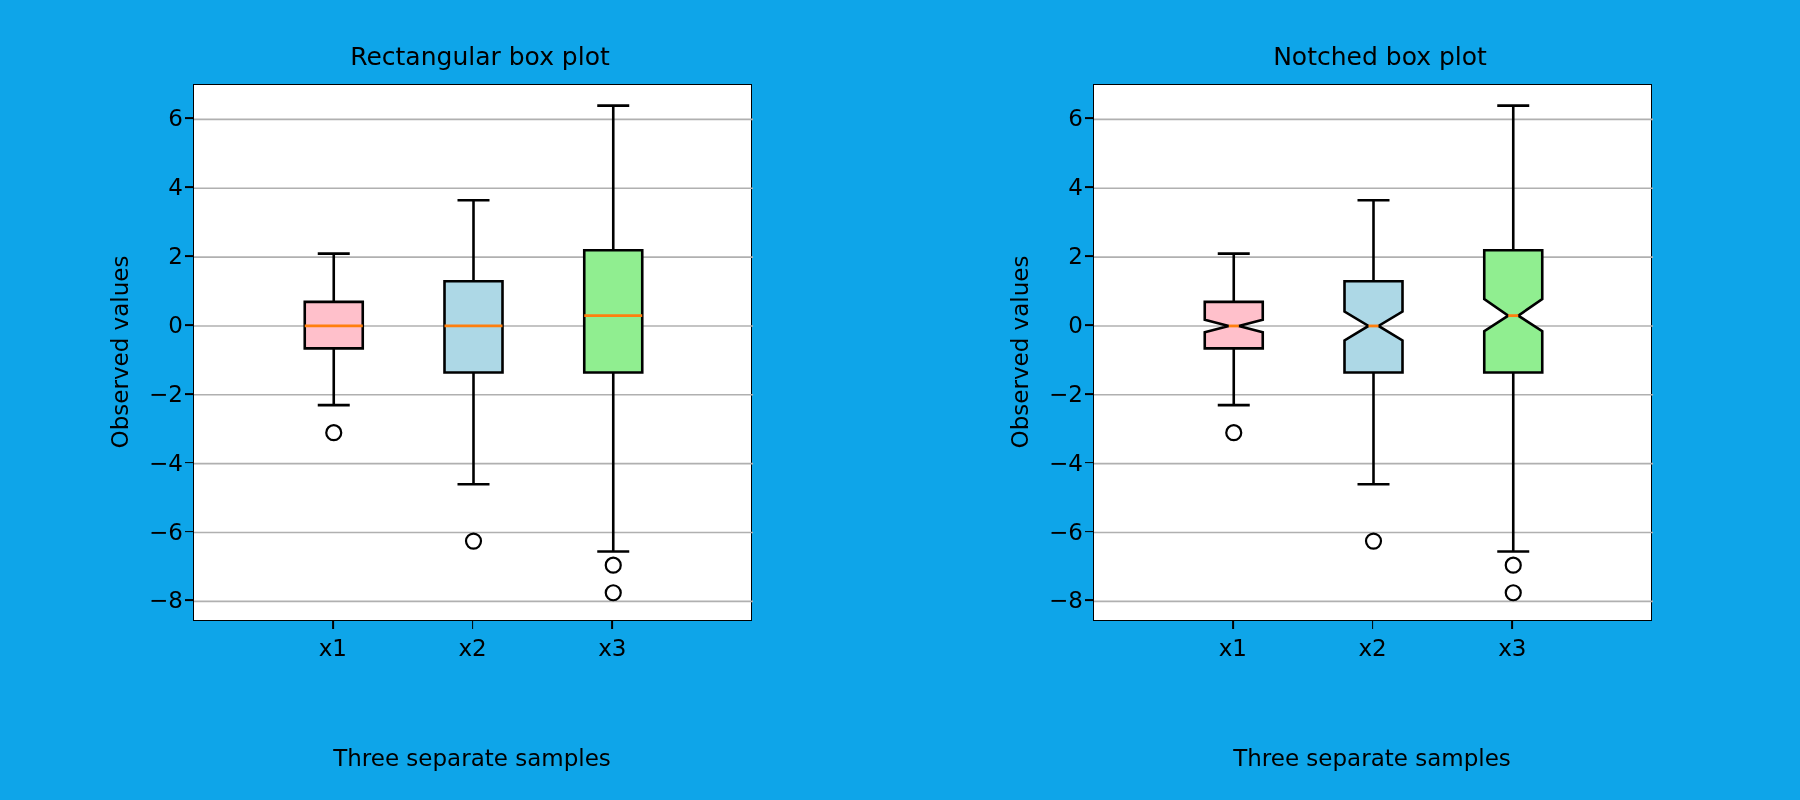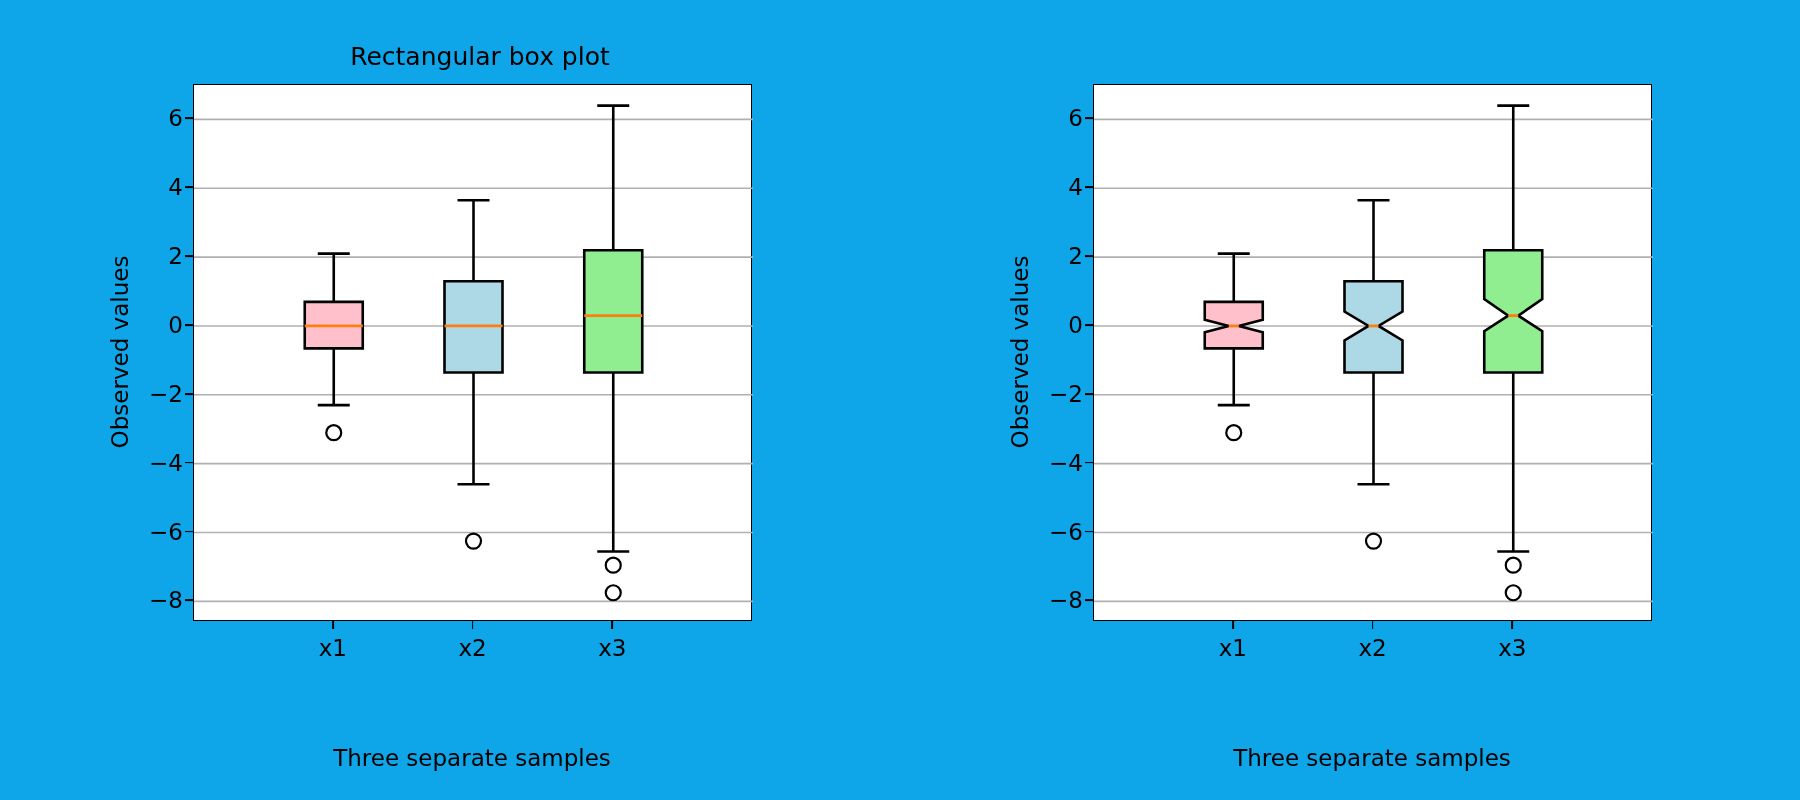--- a/index.html
+++ b/index.html
@@ -107,20 +107,21 @@
         <div class="xtick-mark" style="left: 332.75px; top: 621px;"></div>
         <div class="xtick-label" style="left: 332.75px; top: 635px;">x1</div>
         <div class="xtick-mark" style="left: 472.5px; top: 621px;"></div>
         <div class="xtick-label" style="left: 472.5px; top: 635px;">x2</div>
         <div class="xtick-mark" style="left: 612.25px; top: 621px;"></div>
         <div class="xtick-label" style="left: 612.25px; top: 635px;">x3</div>
       </div>
   </div>
 
   <div class="panel" id="panel-right" style="left:900px;width:900px;">
+    <div class="panel-title" id="title-right" style="top:42px;left:120px;width:720px;">Notched box plot</div>
 
     <div class="axes" id="axes-right" style="left:193px;top:84px;width:559px;height:537px;">
       <svg class="bx-svg" id="svg-right" width="559" height="537">
           <line x1="0" y1="34.423076923076906" x2="559" y2="34.423076923076906" stroke="#b0b0b0" stroke-width="1.6"></line>
           <line x1="0" y1="103.26923076923077" x2="559" y2="103.26923076923077" stroke="#b0b0b0" stroke-width="1.6"></line>
           <line x1="0" y1="172.11538461538458" x2="559" y2="172.11538461538458" stroke="#b0b0b0" stroke-width="1.6"></line>
           <line x1="0" y1="240.96153846153845" x2="559" y2="240.96153846153845" stroke="#b0b0b0" stroke-width="1.6"></line>
           <line x1="0" y1="309.8076923076923" x2="559" y2="309.8076923076923" stroke="#b0b0b0" stroke-width="1.6"></line>
           <line x1="0" y1="378.6538461538462" x2="559" y2="378.6538461538462" stroke="#b0b0b0" stroke-width="1.6"></line>
           <line x1="0" y1="447.5" x2="559" y2="447.5" stroke="#b0b0b0" stroke-width="1.6"></line>

